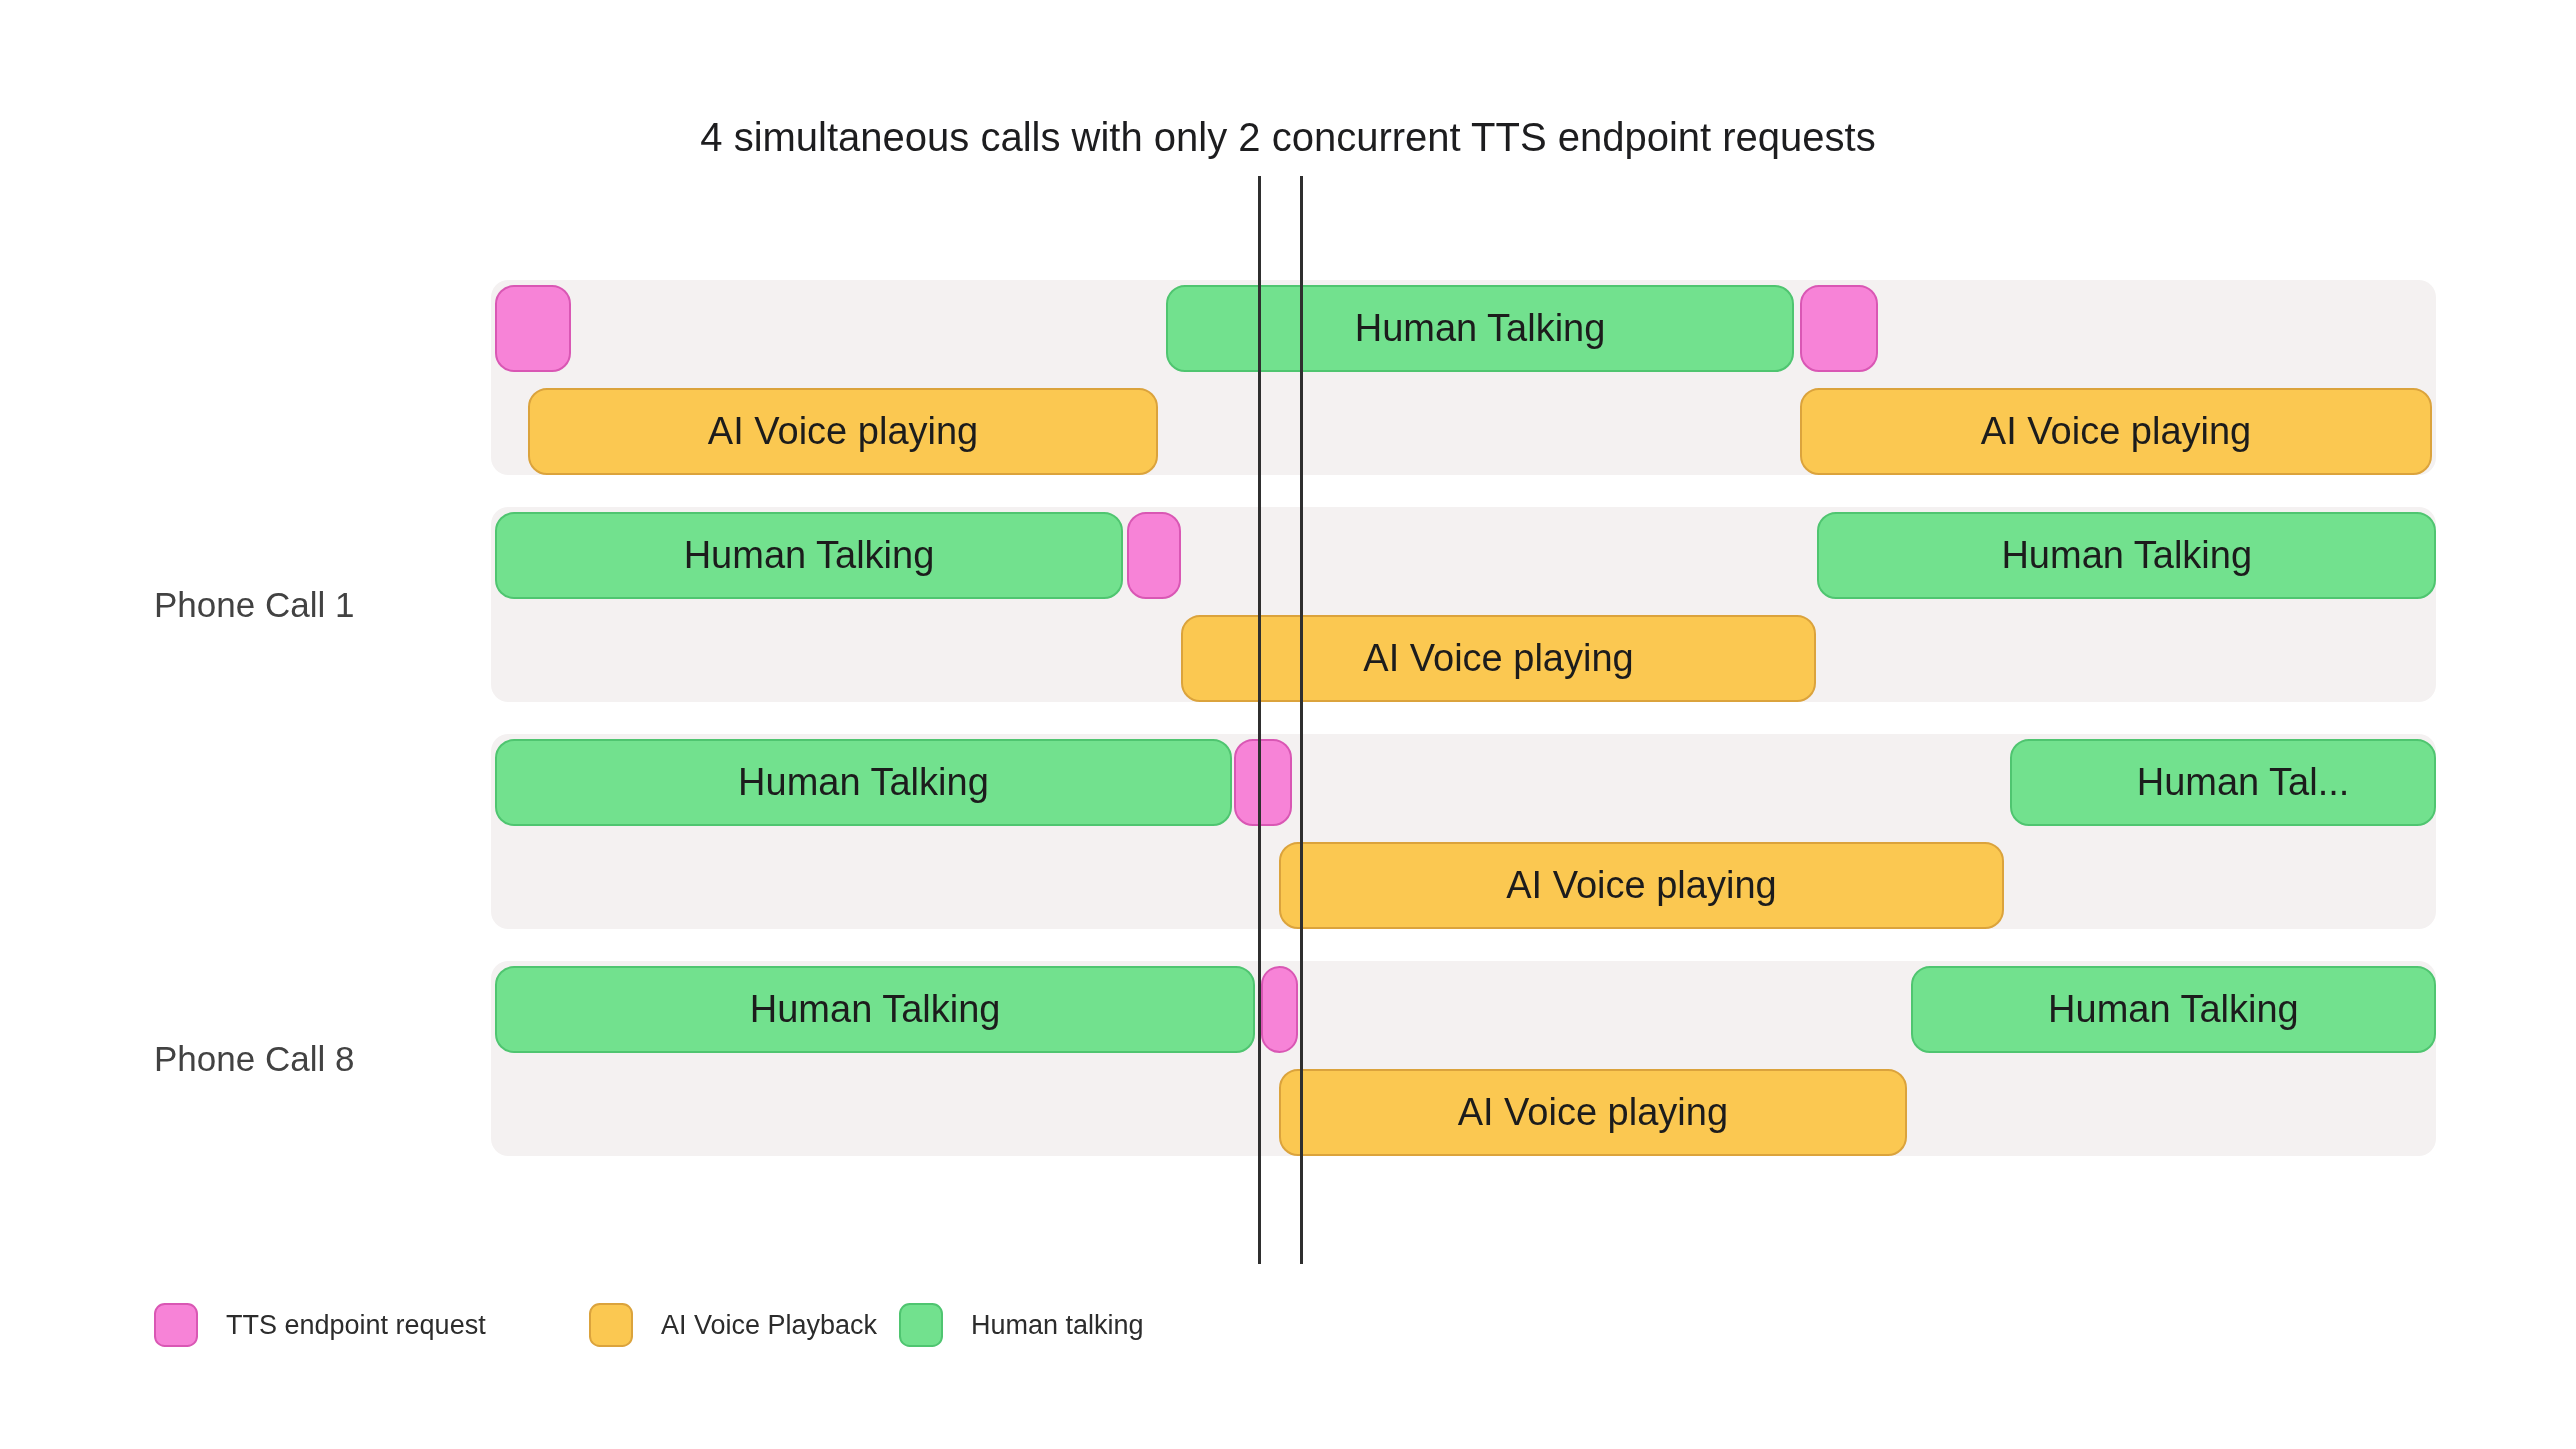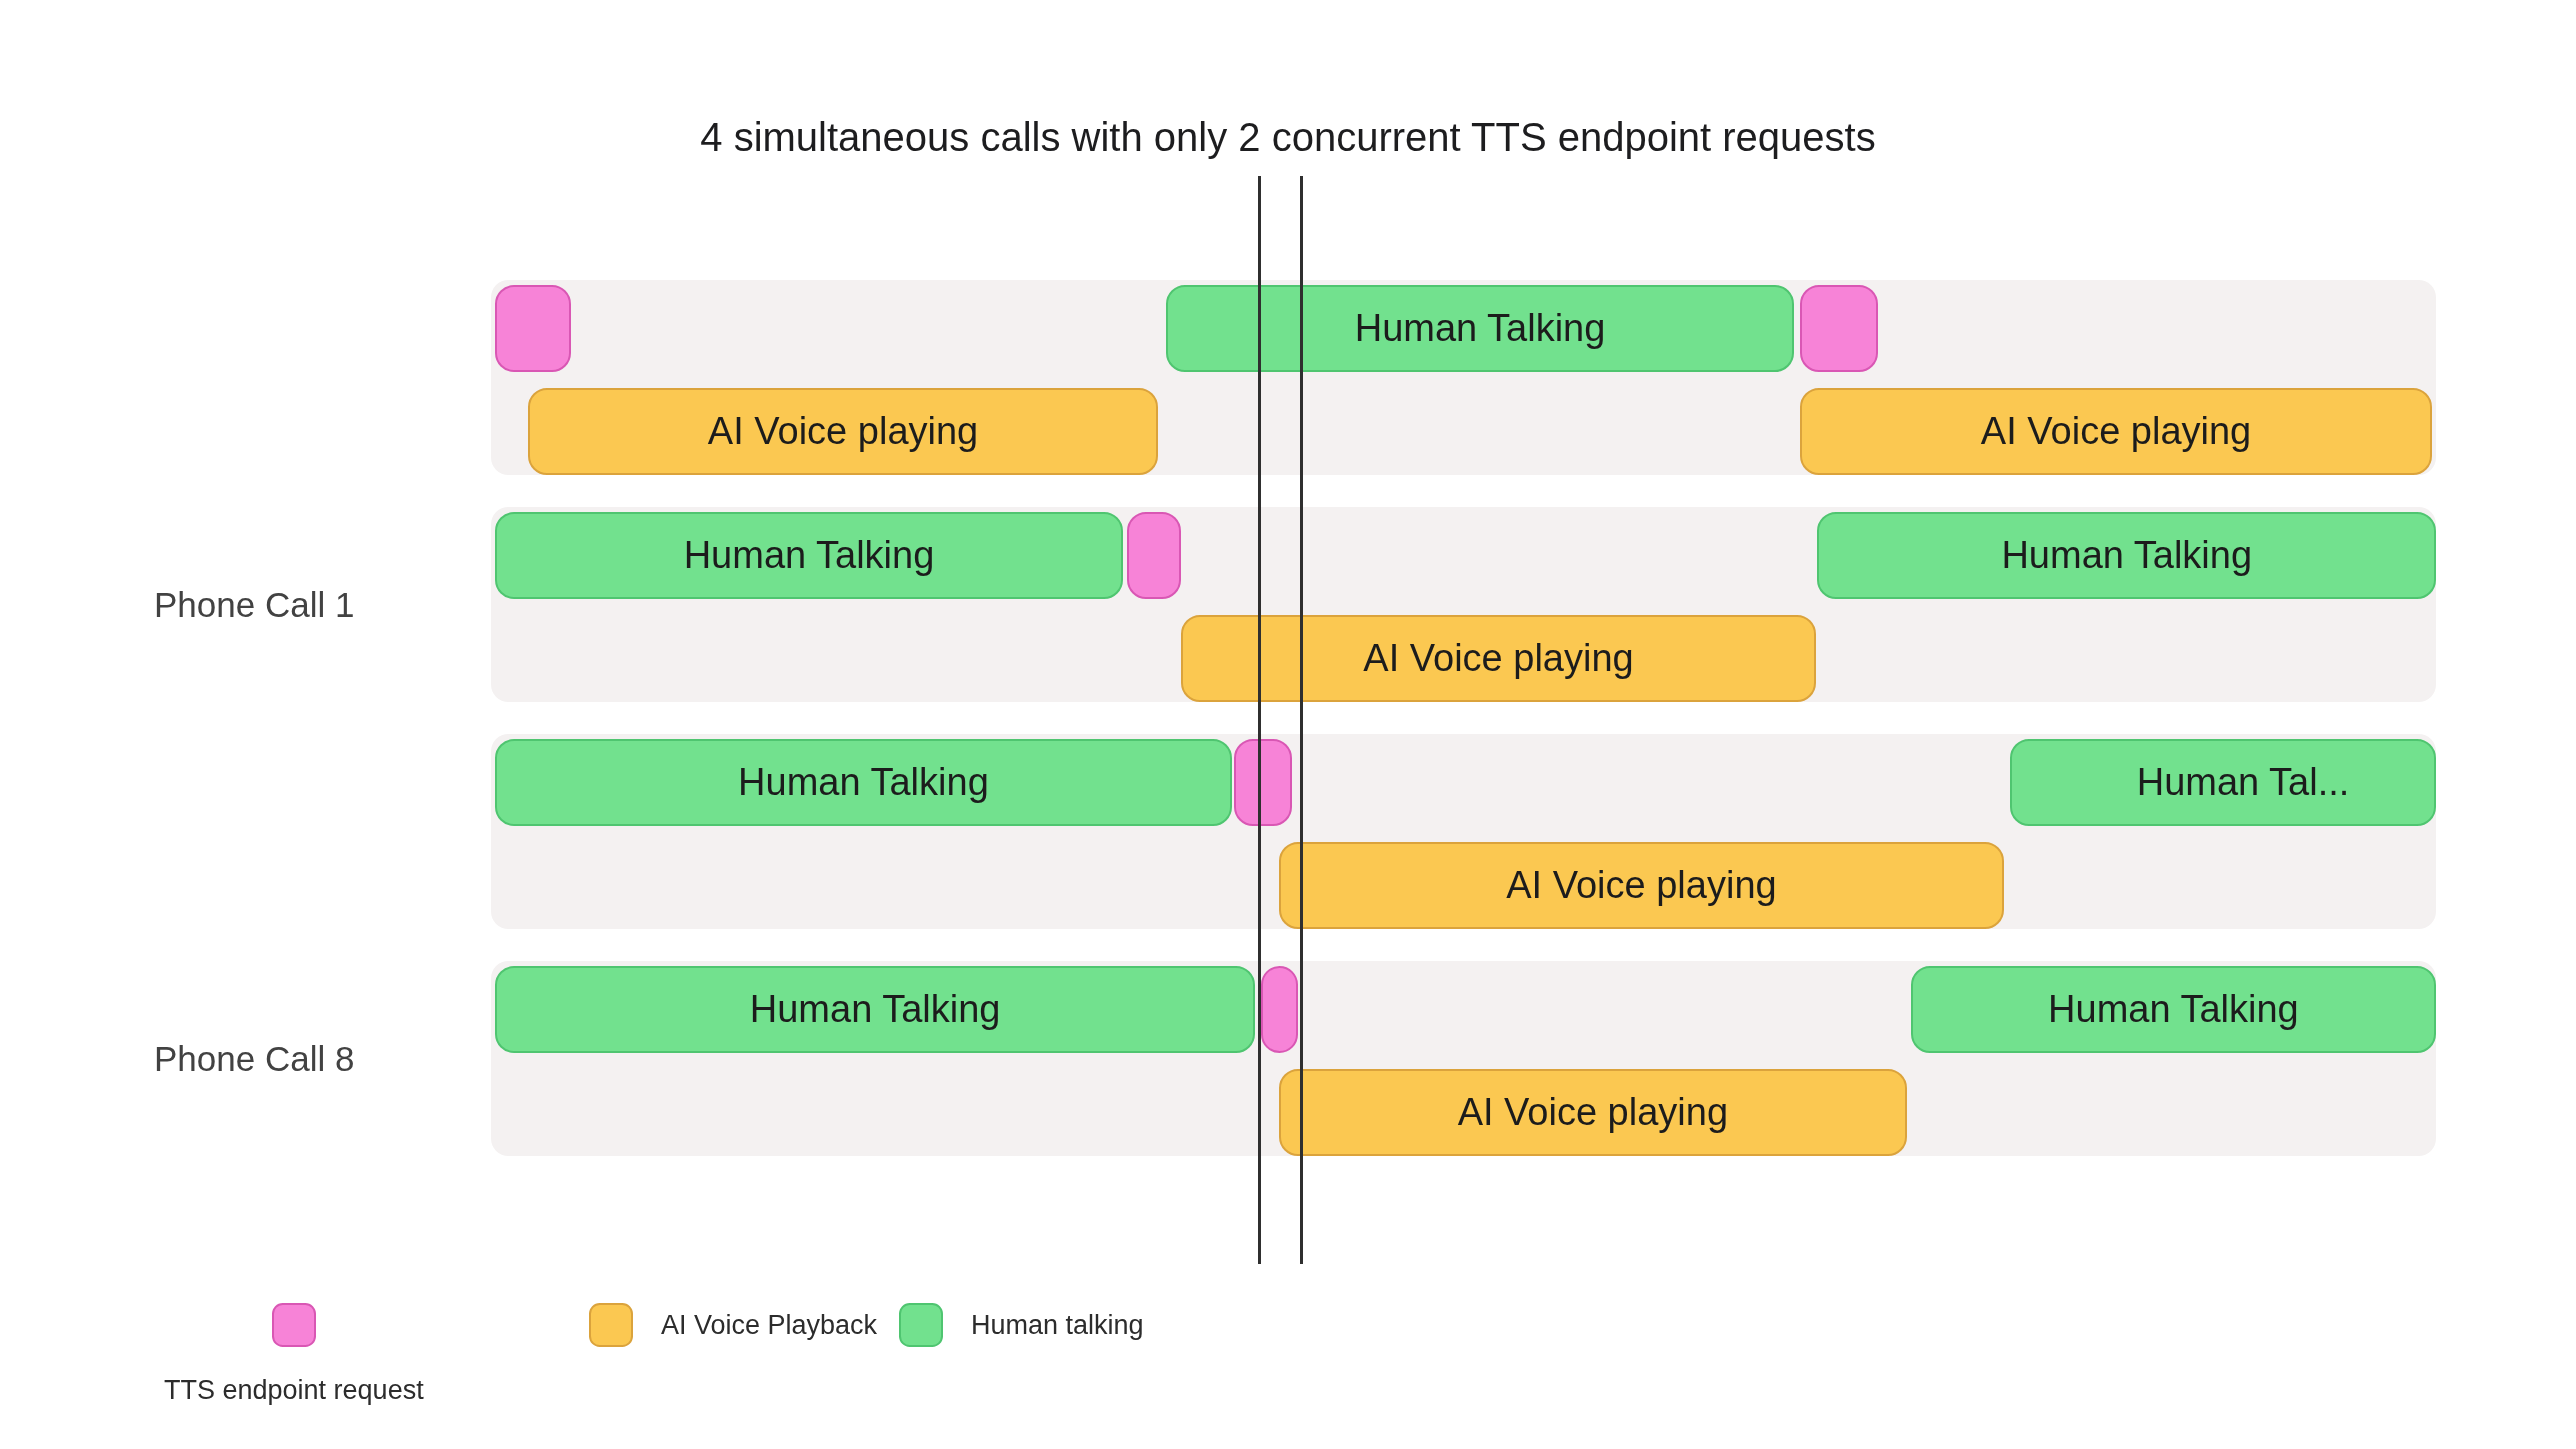--- a/index.html
+++ b/index.html
@@ -45,21 +45,21 @@
 
   .marker {
     position:absolute; top:176px; height:1088px; width:2.7px;
     background:var(--marker-color);
   }
 
   .legend-item {
     position:absolute; top:1303px;
     display:flex; align-items:center; gap:28px;
   }
-  .legend-item.l0 { left:164px;flex-direction:column; }
+  .legend-item.l0 { left:154px; }
   .legend-item.l1 { left:553px;padding-left:36px; }
   .legend-item.l2 { left:899px; }
   .legend-swatch { width:44px; height:44px; border-radius:10.7px; border:2.7px solid transparent; }
   .legend-swatch.tts   { background:var(--tts-fill);   border-color:var(--tts-border); }
   .legend-swatch.ai    { background:var(--ai-fill);    border-color:var(--ai-border); }
   .legend-swatch.human { background:var(--human-fill); border-color:var(--human-border); }
   .legend-label { font-size:27px; color:#2c2c2c; }
 </style>
 </head>
 <body style="--tts-fill: #f783d7; --tts-border: #d957b4; --ai-fill: #fbc851; --ai-border: #dba33c; --human-fill: #72e18e; --human-border: #4fc570; --lane-bg: #f4f1f1; --marker-color: #2f2f2f;">

